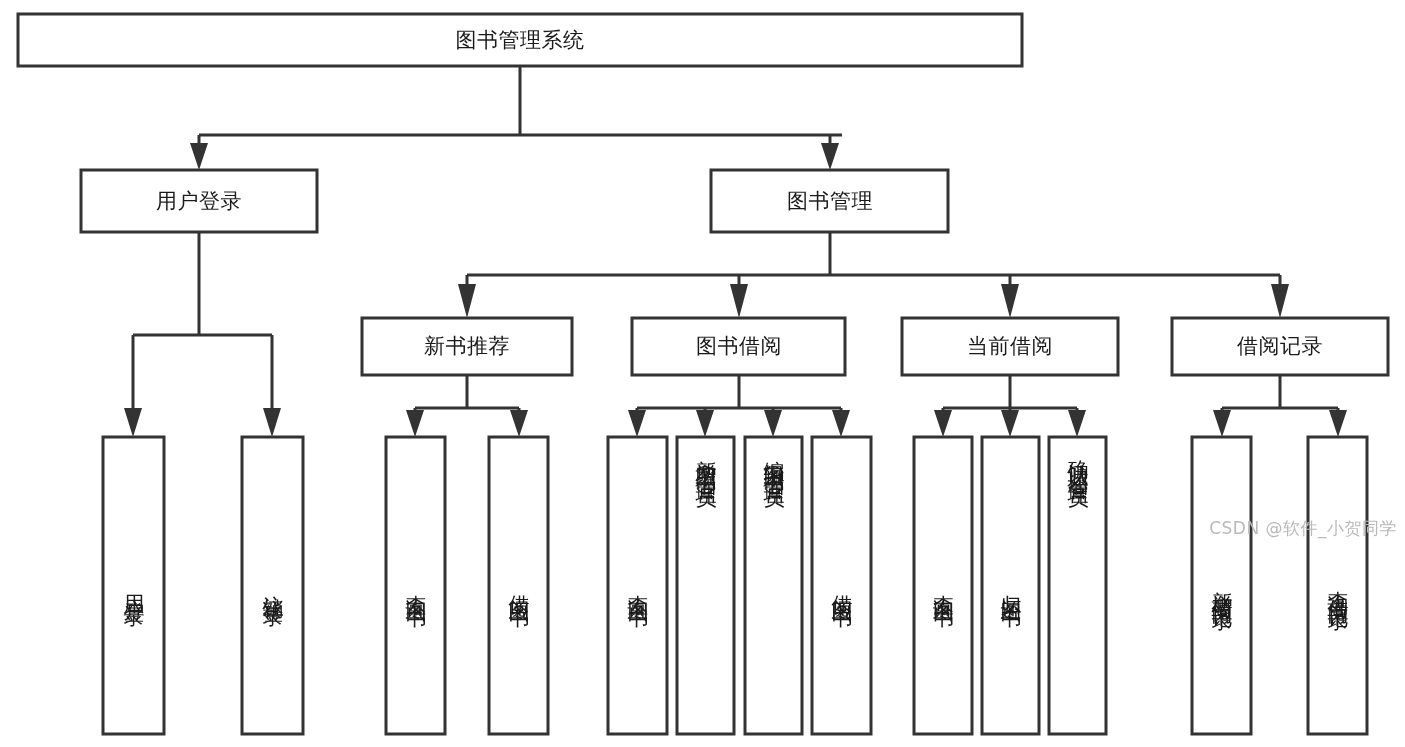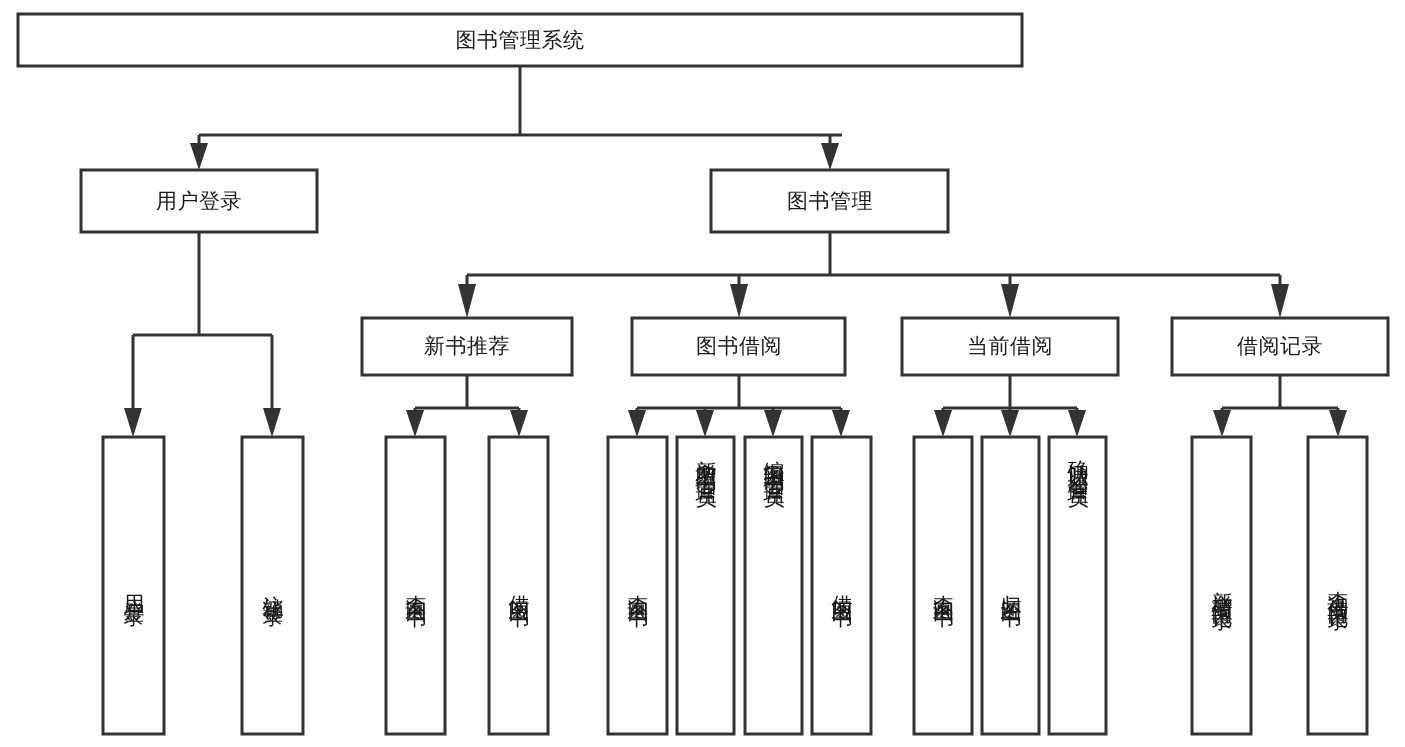--- a/index.html
+++ b/index.html
@@ -240,14 +240,15 @@
     <span class="leaf-label">确认归还（管理员）</span>
   </div>
 
   <div class="leaf-label-wrap center" style="left:1192px; top:437px; width:59px; height:297px;">
     <span class="leaf-label">新增借阅记录</span>
   </div>
   <div class="leaf-label-wrap center" style="left:1308px; top:437px; width:59px; height:297px;">
     <span class="leaf-label">查询借阅记录</span>
   </div>
 
+  <div class="watermark">CSDN @软件_小贺同学</div>
 
 </div>
 
 </body></html>

